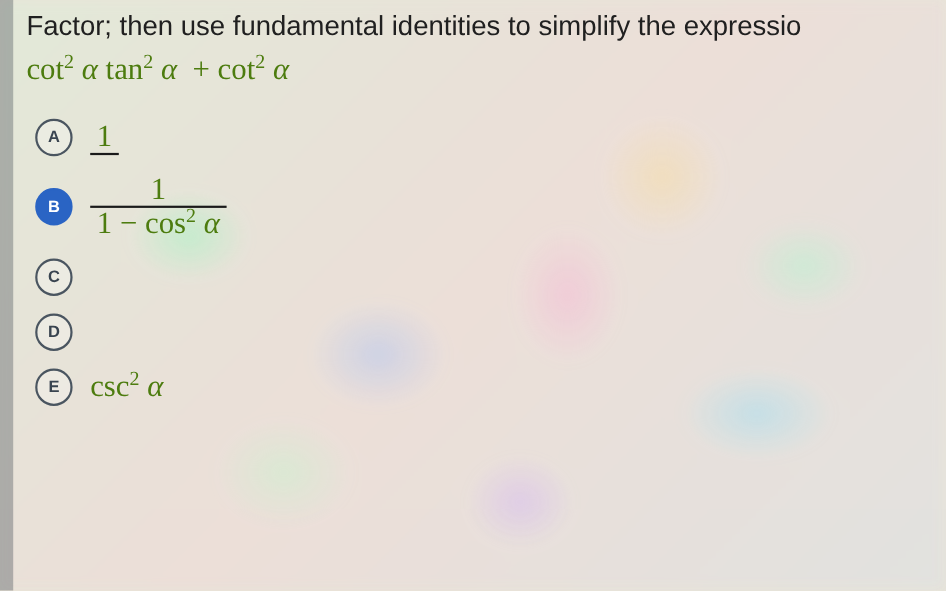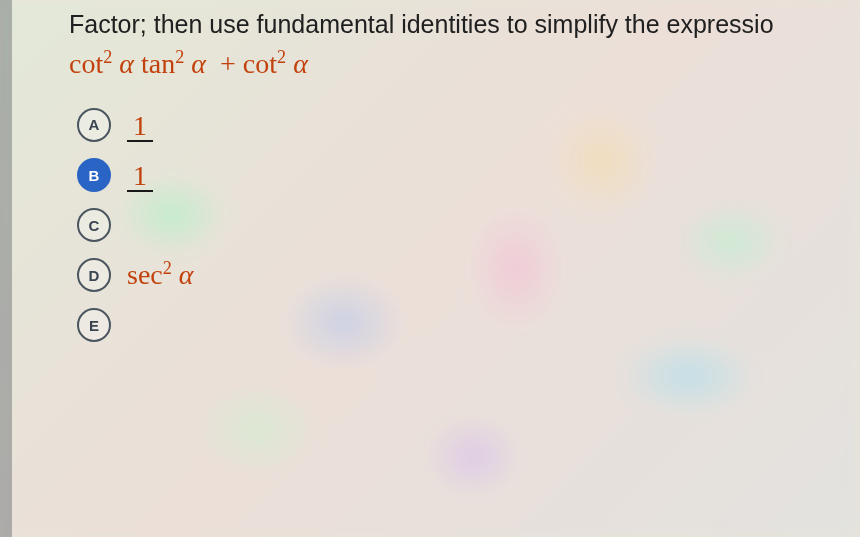--- a/index.html
+++ b/index.html
@@ -27,21 +27,20 @@
       radial-gradient(80px 60px at 85% 45%, rgba(150,255,200,0.35), transparent 70%),
       linear-gradient(135deg, rgba(200,255,220,0.2), rgba(255,200,220,0.2), rgba(200,220,255,0.2));
     filter: blur(6px);
     opacity: 0.9;
   }
   .content {
     position: relative;
     z-index: 2;
     padding: 8px 8px 8px 24px;
     color: #1a1a1a;
-    margin-left: 45px;
   }
   .left-bar {
     position: absolute;
     left: 0; top: 0;
     width: 12px; height: 100%;
     background: rgba(60,70,80,0.35);
     z-index: 1;
   }
   .prompt {
     font-size: 25px;
@@ -82,21 +81,21 @@
     user-select: none;
   }
   .bubble.selected {
     background: #2a64c4;
     border-color: #2a64c4;
     color: #fff;
   }
   .math {
     font-family: 'Cambria Math', 'STIX', 'Times New Roman', serif;
     font-size: 28px;
-    color: #c2410c;
+    color: #4d7c0f;
   }
   
   .frac {
     display: inline-flex;
     flex-direction: column;
     align-items: center;
     vertical-align: middle;
     line-height: 1.05;
   }
   .frac .num, .frac .den {
@@ -139,31 +138,32 @@
         </span>
       </div>
     </div>
 
     <div class="row">
       <div class="bubble selected">B</div>
       <div class="math">
         <span class="frac">
           <span class="num">1</span>
           <span class="bar"></span>
+          <span class="den">1 − cos<sup>2</sup> <span class="alpha">α</span></span>
         </span>
       </div>
     </div>
 
     <div class="row">
       <div class="bubble">C</div>
     </div>
 
     <div class="row">
       <div class="bubble">D</div>
-      <div class="math">sec<sup>2</sup> <span class="alpha">α</span></div>
     </div>
 
     <div class="row">
       <div class="bubble">E</div>
+      <div class="math">csc<sup>2</sup> <span class="alpha">α</span></div>
     </div>
 
   </div>
 </div>
 
 </body></html>

